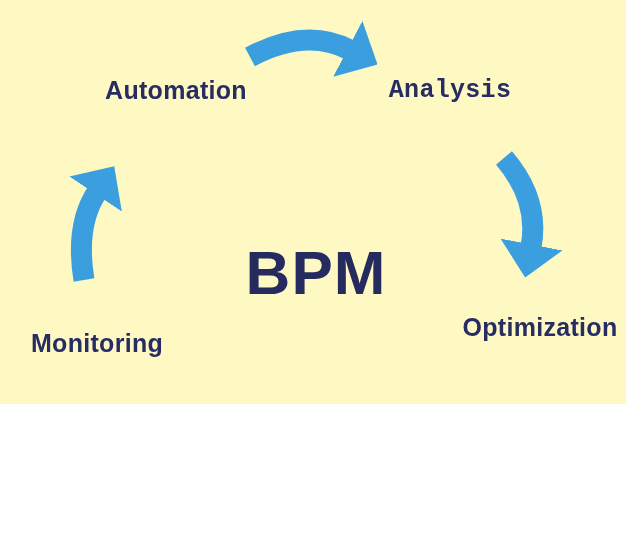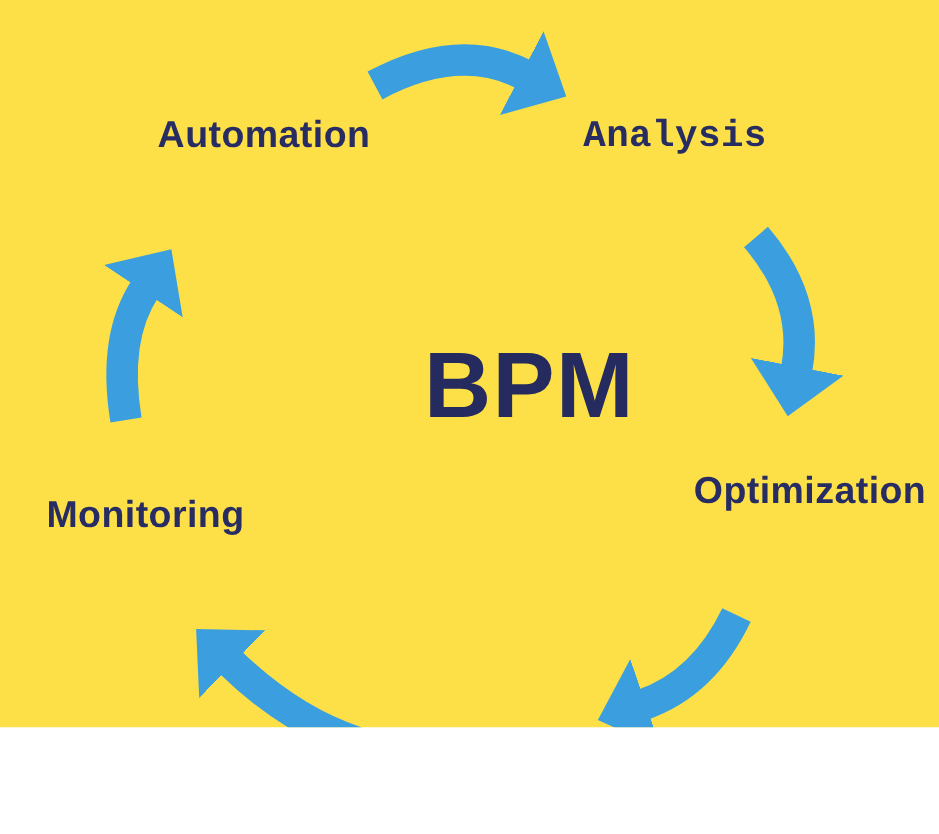--- a/index.html
+++ b/index.html
@@ -4,22 +4,22 @@
 <style>
   html, body {
     margin: 0;
     padding: 0;
     background: #ffffff;
     font-family: "Liberation Sans", sans-serif;
   }
   .canvas {
     position: relative;
     width: 626px;
-    height: 485px;
-    background: #fde047;
+    height: 404px;
+    background: #fef9c3;
     overflow: hidden;
   }
   .arrows-svg {
     position: absolute;
     inset: 0;
     width: 626px;
     height: 556px;
   }
   .arrow-path {
     fill: none;
@@ -45,21 +45,21 @@
     font-weight: 800;
     letter-spacing: 1px;
     white-space: nowrap;
     line-height: 1;
   }
   .lbl-automation     { left: 176px; top: 78px; }
   .lbl-analysis       { left: 450px; top: 78px; font-family: Liberation Mono, monospace; }
   .lbl-optimization   { left: 540px; top: 315px; }
   .lbl-implementation { left: 312px; top: 486px; }
   .lbl-monitoring     { left: 97px;  top: 331px; }
-  .ttl-bpm            { left: 316px; top: 227px; margin-left: 37px; }
+  .ttl-bpm            { left: 316px; top: 242px; }
 </style>
 </head>
 <body>
 
 <div class="canvas">
 
   <svg class="arrows-svg" viewBox="0 0 626 556" aria-hidden="true">
     <defs>
       <marker id="ah" markerUnits="strokeWidth" markerWidth="1.6" markerHeight="3" refX="0.12" refY="1.5" orient="auto">
         <path d="M0 0 L1.6 1.5 L0 3 Z" fill="#3B9FDF"></path>

